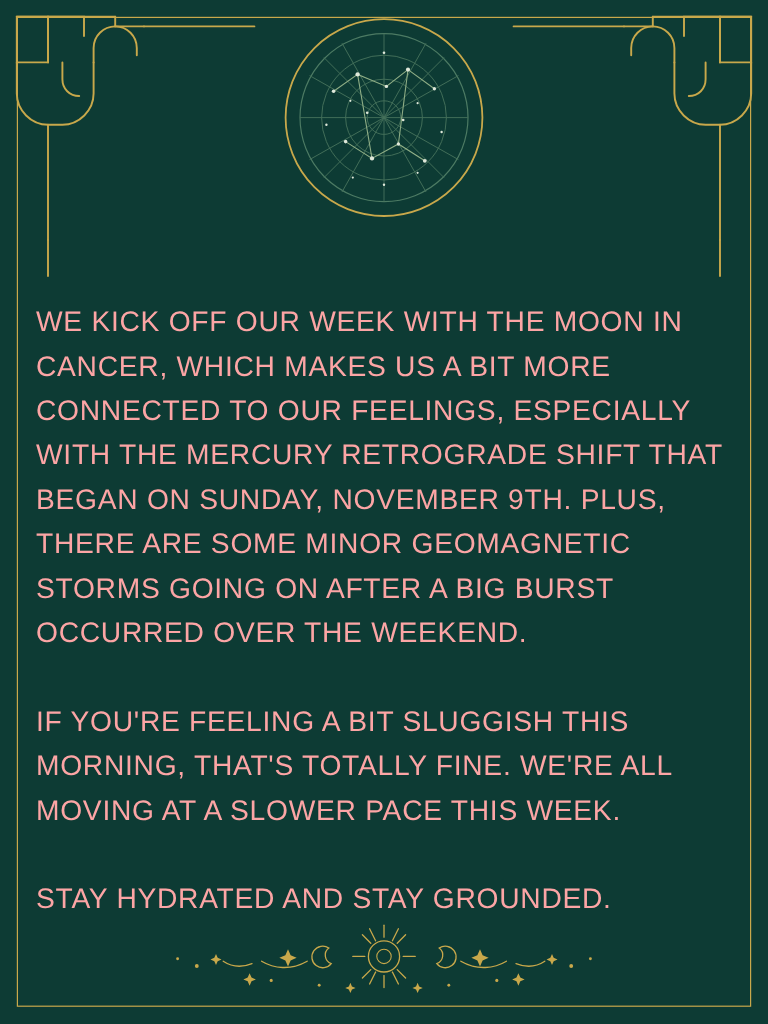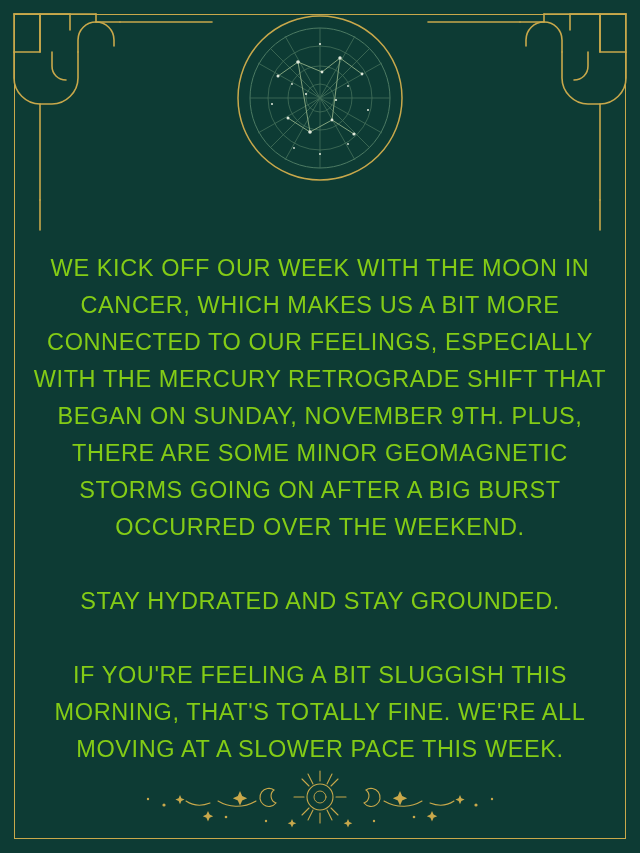--- a/index.html
+++ b/index.html
@@ -48,22 +48,21 @@
     width: 168px;
     height: 168px;
   }
 
   
   .body-text {
     position: absolute;
     left: 30px;
     top: 250px;
     width: 580px;
-    text-align: center;
-    color: #84cc16;
+    color: #fca5a5;
     font-size: 23.5px;
     line-height: 37px;
     letter-spacing: 0.6px;
     font-weight: 300;
     font-family: "Liberation Sans", sans-serif;
     text-transform: uppercase;
   }
   .para {
     margin: 0 0 0 0;
     padding: 0;
@@ -165,22 +164,22 @@
         <circle cx="58" cy="134" r="0.9"></circle>
         <circle cx="112" cy="130" r="0.9"></circle>
         <circle cx="112" cy="72" r="0.9"></circle>
         <circle cx="56" cy="70" r="0.9"></circle>
       </g>
     </svg>
   </div>
 
   <div class="body-text">
     <p class="para">We kick off our week with the Moon in Cancer, which makes us a bit more connected to our feelings, especially with the Mercury Retrograde shift that began on Sunday, November 9th. Plus, there are some minor geomagnetic storms going on after a big burst occurred over the weekend.</p>
+    <p class="para">If you're feeling a bit sluggish this morning, that's totally fine. We're all moving at a slower pace this week.</p>
     <p class="para para-tight">Stay hydrated and stay grounded.</p>
-    <p class="para">If you're feeling a bit sluggish this morning, that's totally fine. We're all moving at a slower pace this week.</p>
   </div>
 
   <div class="bottom-ornament">
     <svg width="480" height="80" viewBox="0 0 480 80" fill="none" xmlns="http://www.w3.org/2000/svg">
       <g stroke="#c8a84b" stroke-width="1.1" fill="none" stroke-linecap="round">
 
         <circle cx="240" cy="40" r="13"></circle>
         <circle cx="240" cy="40" r="6" stroke-width="0.9"></circle>
         <g>
           <line x1="240" y1="14" x2="240" y2="24"></line>

